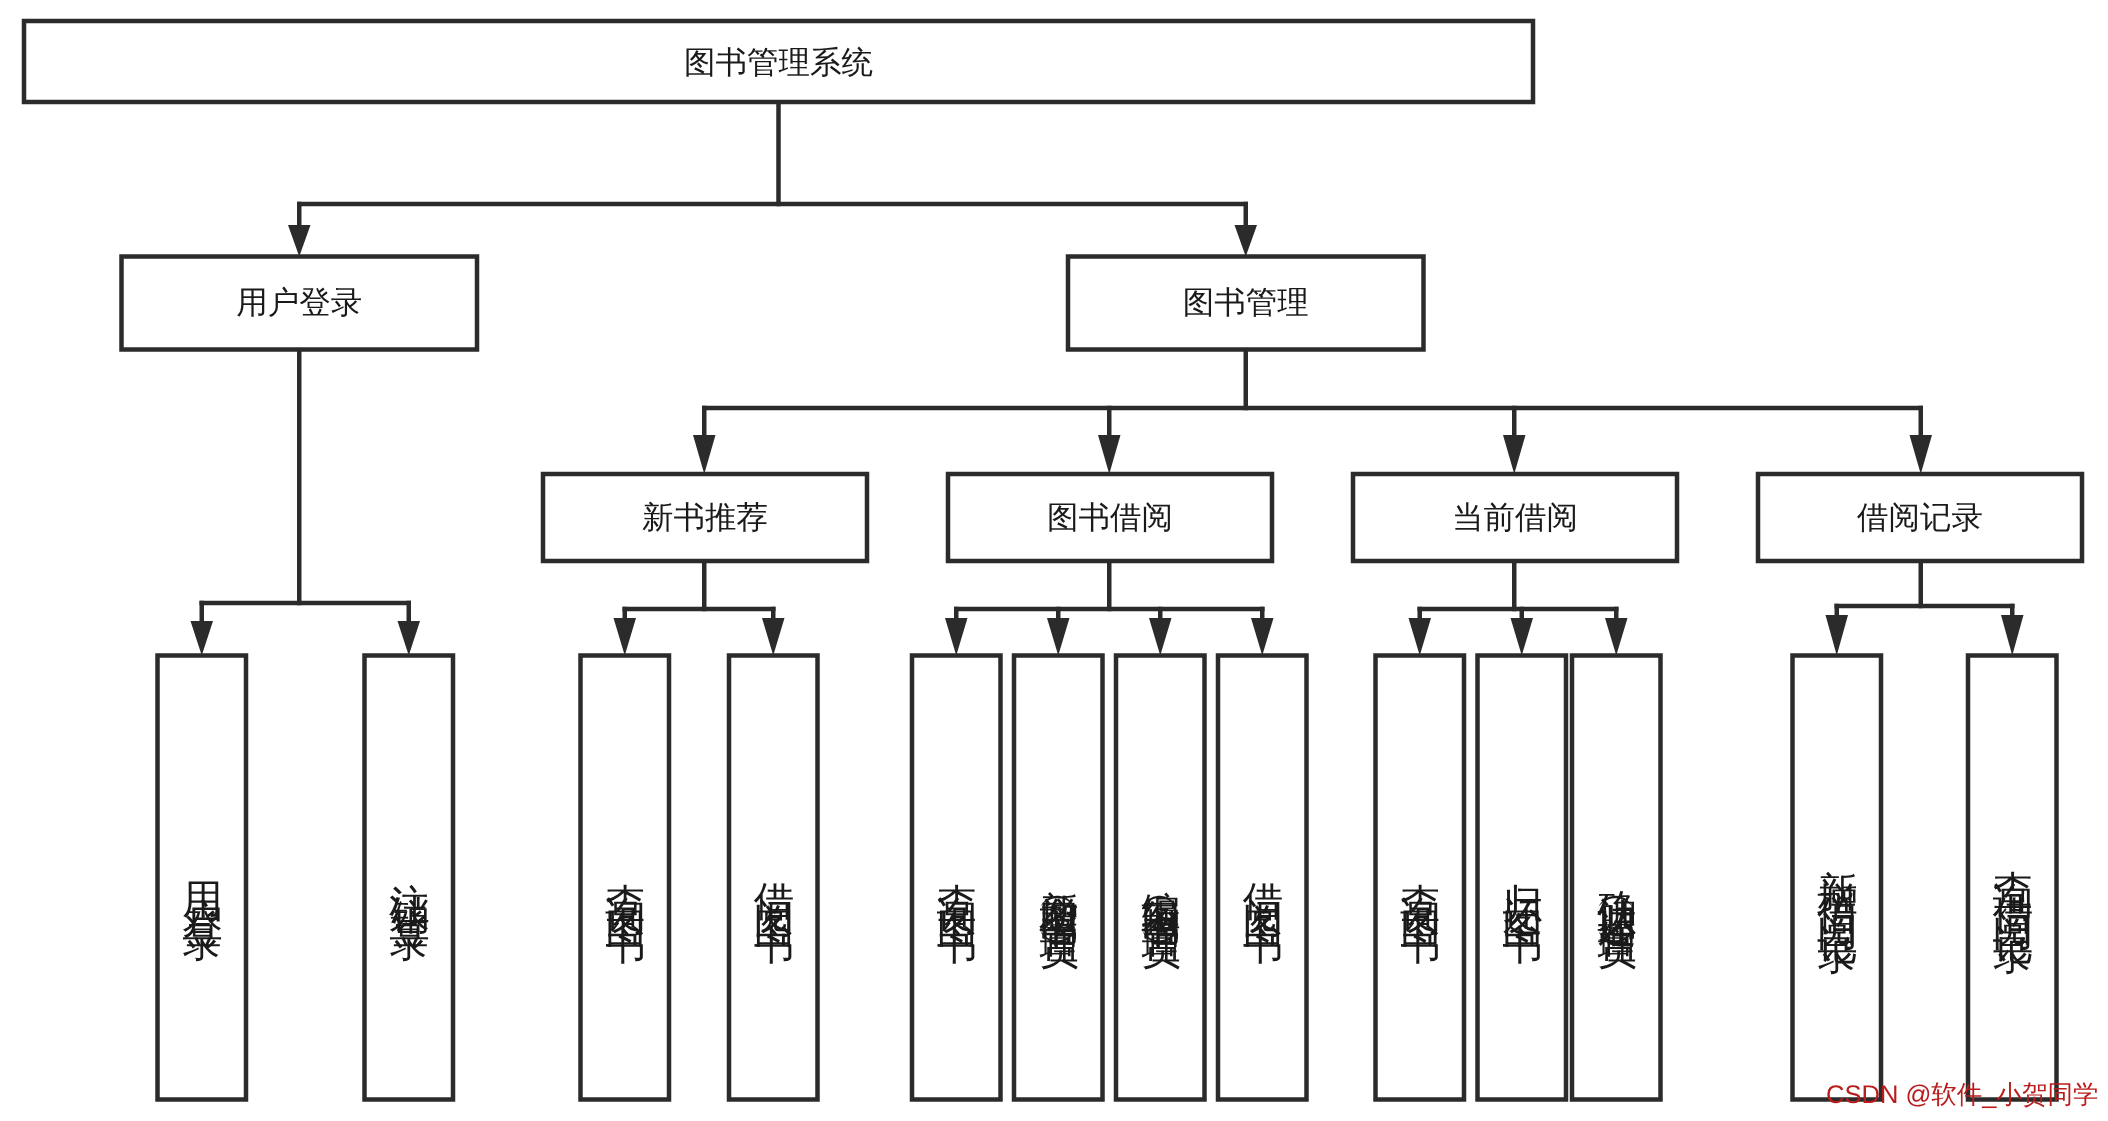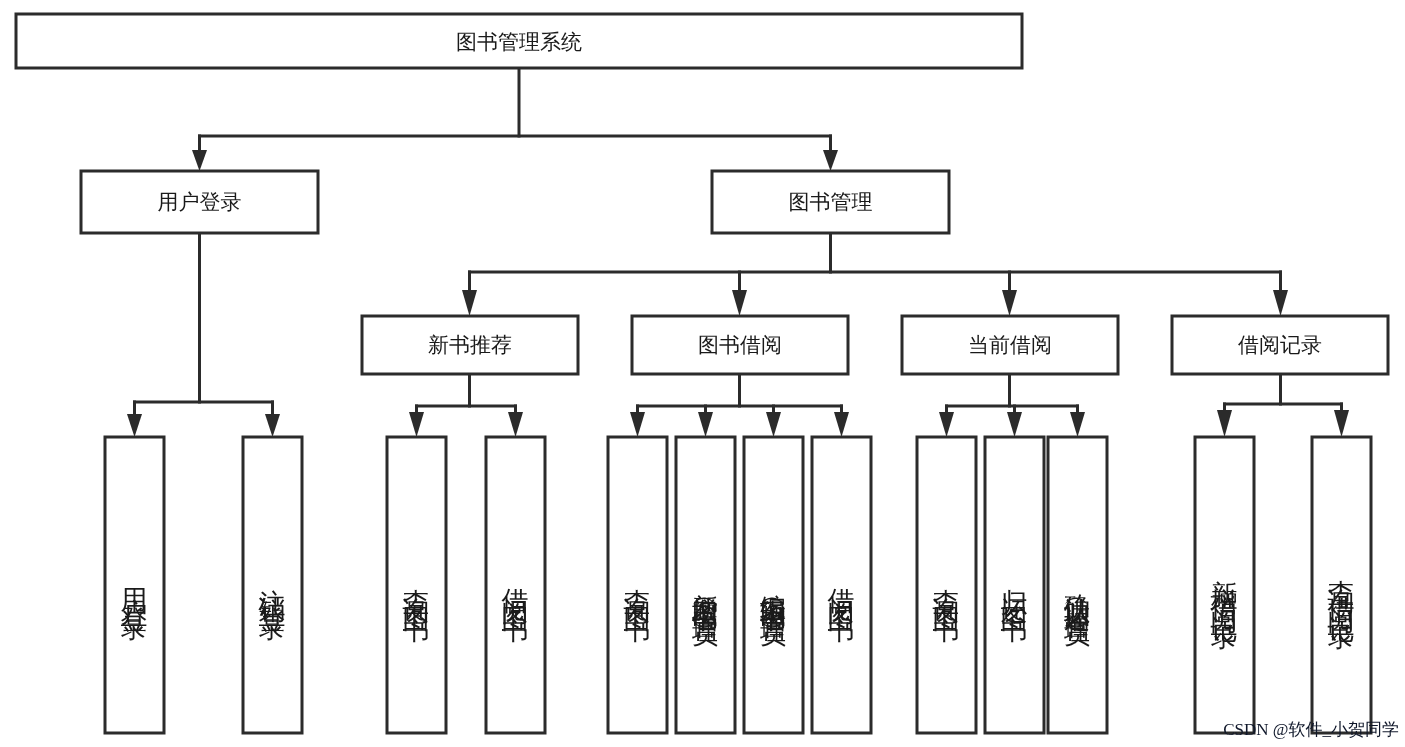--- a/index.html
+++ b/index.html
@@ -46,23 +46,23 @@
     font-family: "DejaVu Sans", "Liberation Sans", sans-serif;
     font-size: 21px;
     fill: #1a1a1a;
     text-anchor: middle;
     dominant-baseline: middle;
   }
   .watermark-text {
     position: absolute;
     right: 6px;
     bottom: 6px;
-    font-family: Liberation Serif, serif;
+    font-family: Liberation Sans, sans-serif;
     font-size: 17px;
-    color: #0f172a;
+    color: #b91c1c;
     white-space: nowrap;
     user-select: none;
     margin-top: 48px;
   }
 </style>
 </head>
 <body>
 
 <div id="diagram-root">
 

